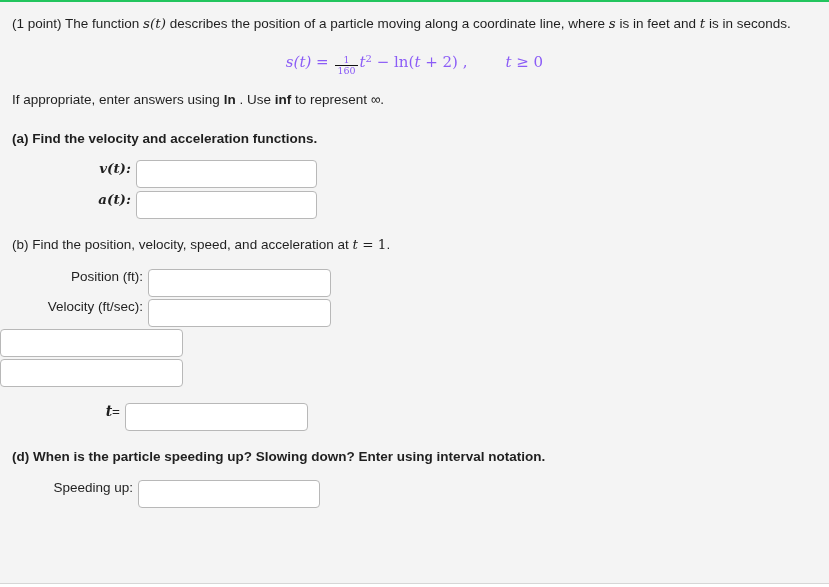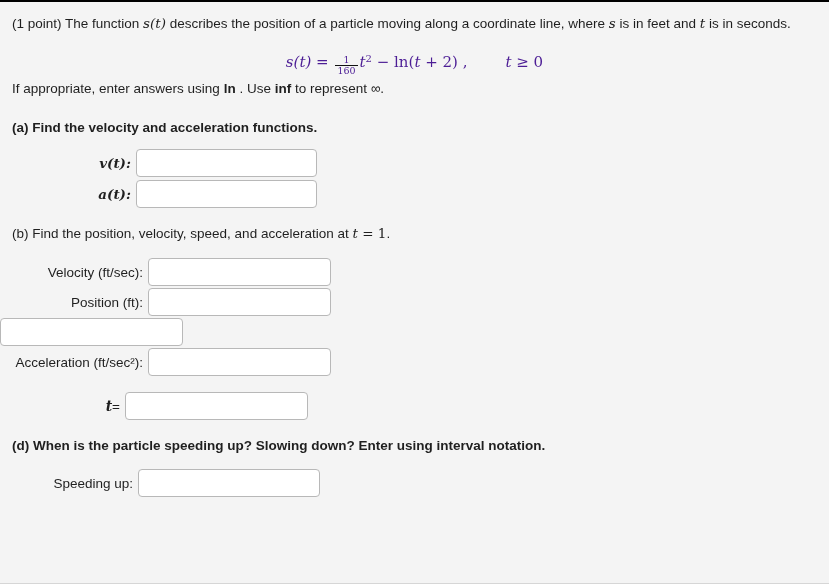--- a/index.html
+++ b/index.html
@@ -5,21 +5,21 @@
   * { margin: 0; padding: 0; box-sizing: border-box; }
   html, body {
     width: 829px;
     background: #ffffff;
     font-family: "Liberation Sans", sans-serif;
   }
   #panel {
     width: 829px;
     height: 584px;
     background: #f4f4f4;
-    border-top: 2px solid #000000;
+    border-top: 2px solid #22c55e;
     border-bottom: 1px solid #d6d6d6;
     padding-top: 13px;
     overflow: hidden;
   }
   .text-line {
     margin: 0 12px;
     font-size: 13.5px;
     line-height: 16px;
     color: #1f1f1f;
   }
@@ -32,21 +32,21 @@
     font-style: normal;
   }
   b { font-weight: bold; }
 
   
   .formula-row {
     margin-top: 13px;
     text-align: center;
     font-family: "DejaVu Serif", serif;
     font-size: 15px;
-    color: #4c1d95;
+    color: #8b5cf6;
     height: 28px;
     line-height: 28px;
   }
   .frac {
     display: inline-block;
     vertical-align: -7px;
     text-align: center;
     font-size: 9.5px;
     line-height: 1.05;
     margin: 0 2px;
@@ -54,36 +54,36 @@
   .frac .num {
     display: block;
     padding: 0 2px;
     border-bottom: 1px solid #111;
   }
   .frac .den { display: block; padding: 0 2px; }
   sup.exp { font-size: 10px; vertical-align: 5px; }
   .cond { margin-left: 38px; }
 
   
-  .instructions { margin-top: 8px; }
+  .instructions { margin-top: 19px; }
 
   
   .heading-a { margin-top: 23px; font-weight: bold; }
   .heading-b { margin-top: 17px; }
   .heading-c { margin-top: 18px; }
   .heading-d { margin-top: 18px; font-weight: bold; }
 
   
   .rowset-a { margin-top: 13px; }
   .rowset-b { margin-top: 16px; }
   .rowset-c { margin-top: 16px; }
   .rowset-d { margin-top: 15px; }
   .answer-row {
     display: flex;
-    align-items: center;
+    align-items: flex-start;
     margin-bottom: 3px;
   }
   .rowset-b .answer-row { margin-bottom: 2px; }
   .answer-row .lbl {
     text-align: right;
     padding-right: 5px;
     font-size: 13.5px;
     color: #1f1f1f;
   }
   .lbl-math {
@@ -131,32 +131,31 @@
     </div>
     <div class="answer-row">
       <span class="lbl lbl-math">a(t):</span>
       <input class="answer" type="text" style="">
     </div>
   </div>
 
   <p class="text-line heading-b"><span>(b) Find the position, velocity, speed, and acceleration at </span><span class="math">t</span><span class="math-upright"> = 1</span><span>.</span></p>
   <div class="rowset-b">
     <div class="answer-row">
-      <span class="lbl">Velocity (ft/sec):</span>
+      <span class="lbl">Position (ft):</span>
       <input class="answer" type="text" style="">
     </div>
     <div class="answer-row">
-      <span class="lbl">Position (ft):</span>
+      <span class="lbl">Velocity (ft/sec):</span>
       <input class="answer" type="text" style="">
     </div>
     <div class="answer-row">
       <input class="answer" type="text" style="">
     </div>
     <div class="answer-row">
-      <span class="lbl">Acceleration (ft/sec²):</span>
       <input class="answer" type="text" style="">
     </div>
   </div>
 
   <div class="rowset-c">
     <div class="answer-row">
       <span class="lbl"><span class="lbl-math">t</span><span>=</span></span>
       <input class="answer" type="text" style="">
     </div>
   </div>

